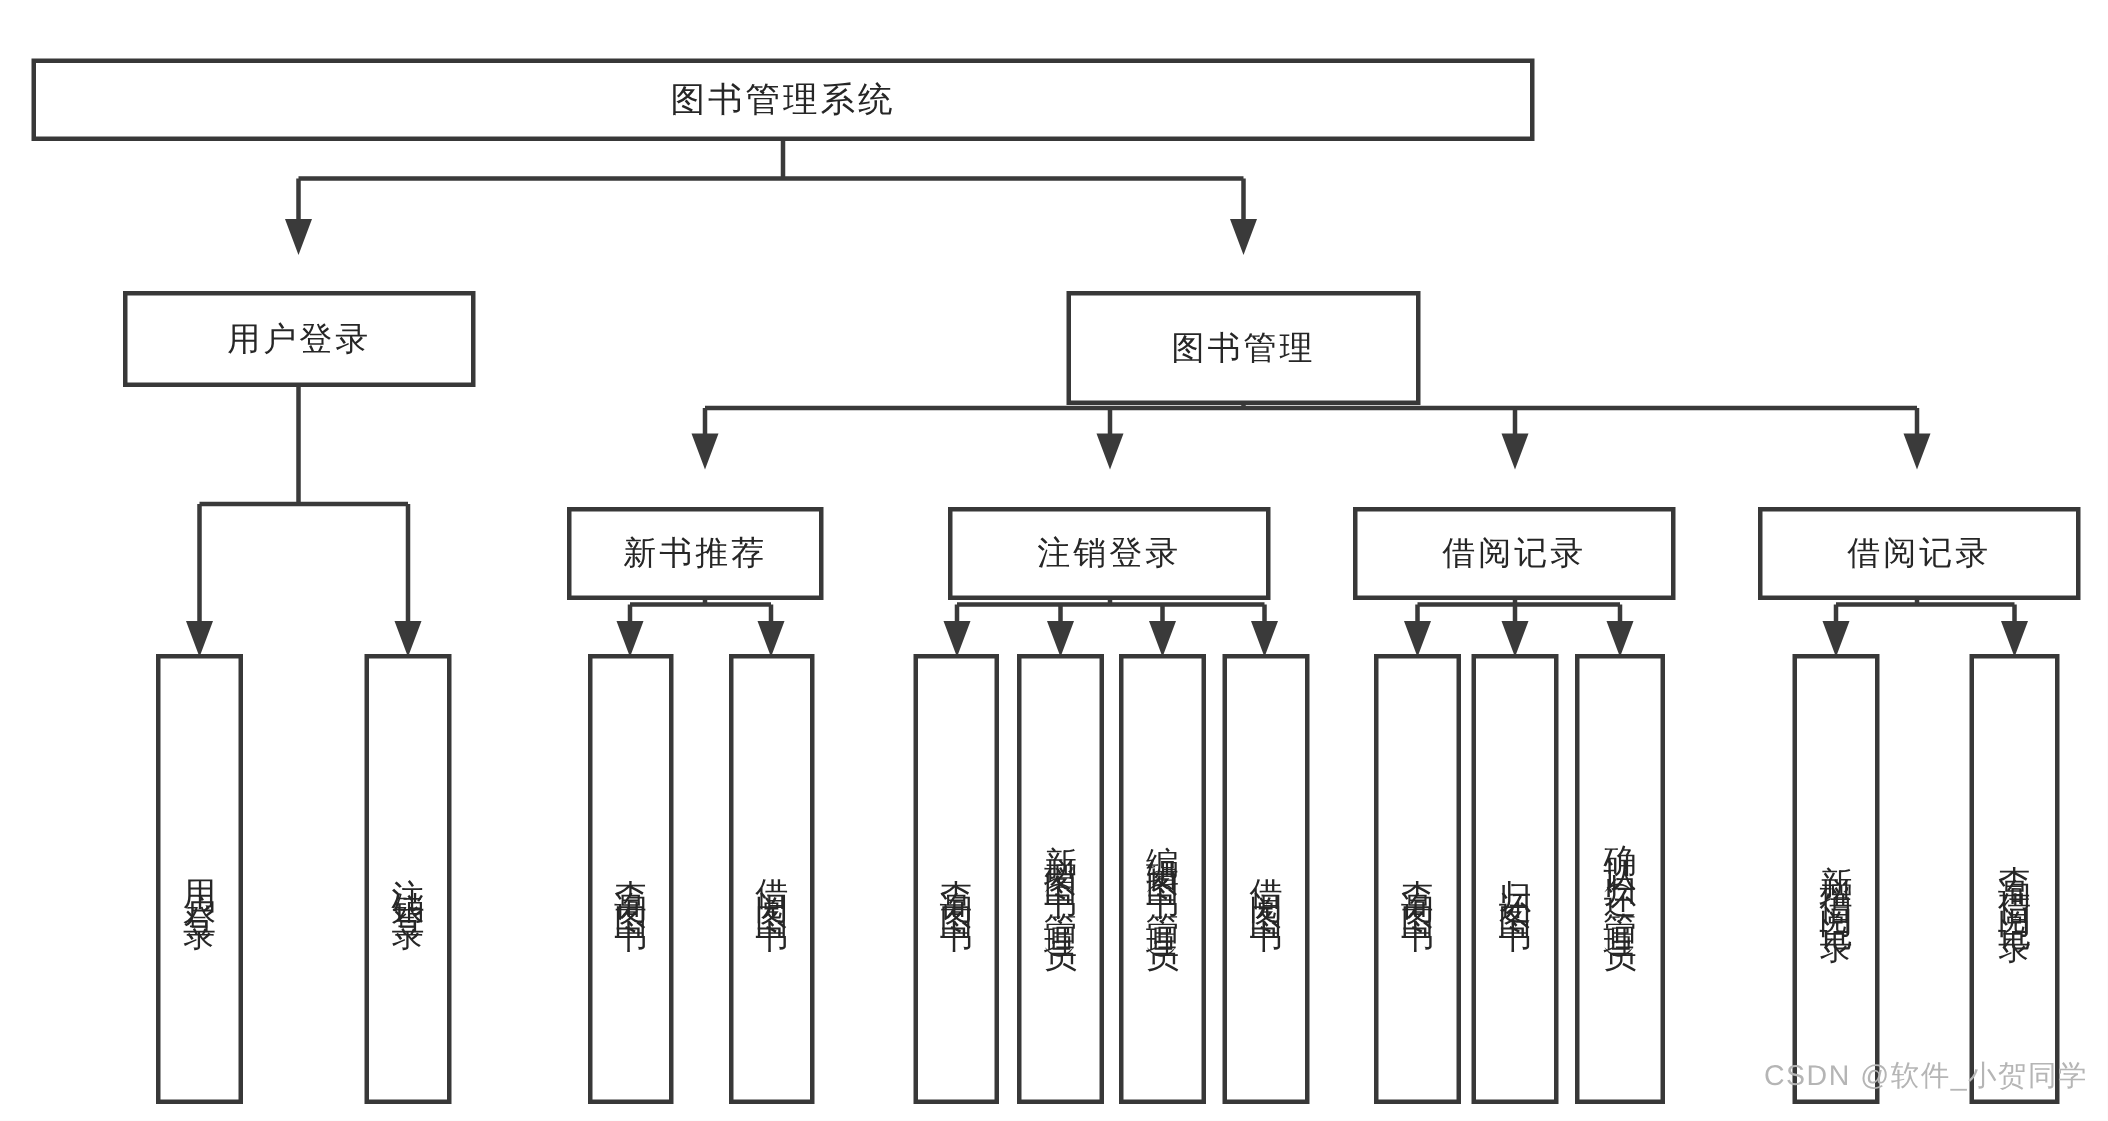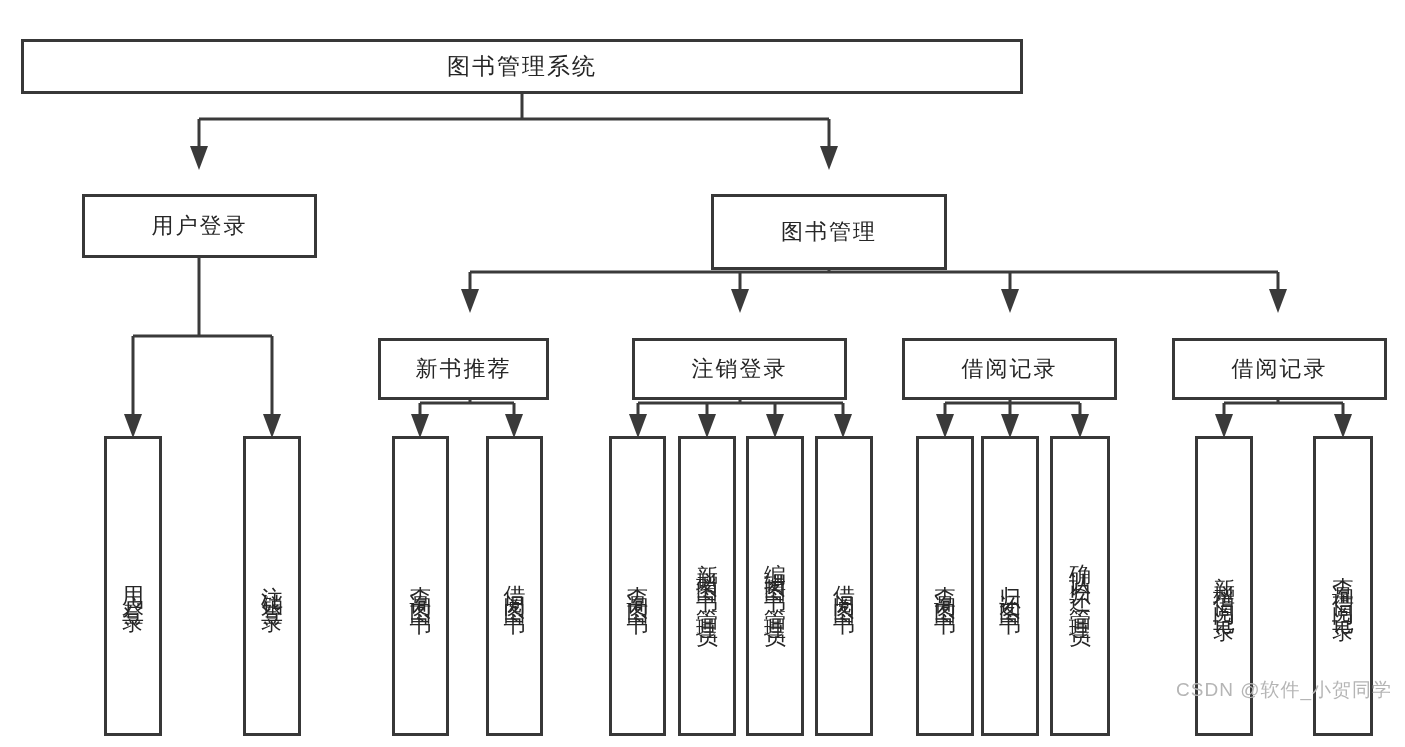--- a/index.html
+++ b/index.html
@@ -40,21 +40,21 @@
   .lvl1{font-size:23px;}
   .v-node{
     font-size:22px;
     writing-mode:vertical-rl;
     text-orientation:mixed;
     letter-spacing:9px;
     line-height:1;
   }
   .watermark{
     position:absolute;
-    right:13px;top:677px;
+    right:13px;top:704px;
     font-size:19px;
     color:var(--watermark);
     letter-spacing:1px;
     z-index:3;
     white-space:nowrap;
   }
 </style>
 </head>
 <body>
 

